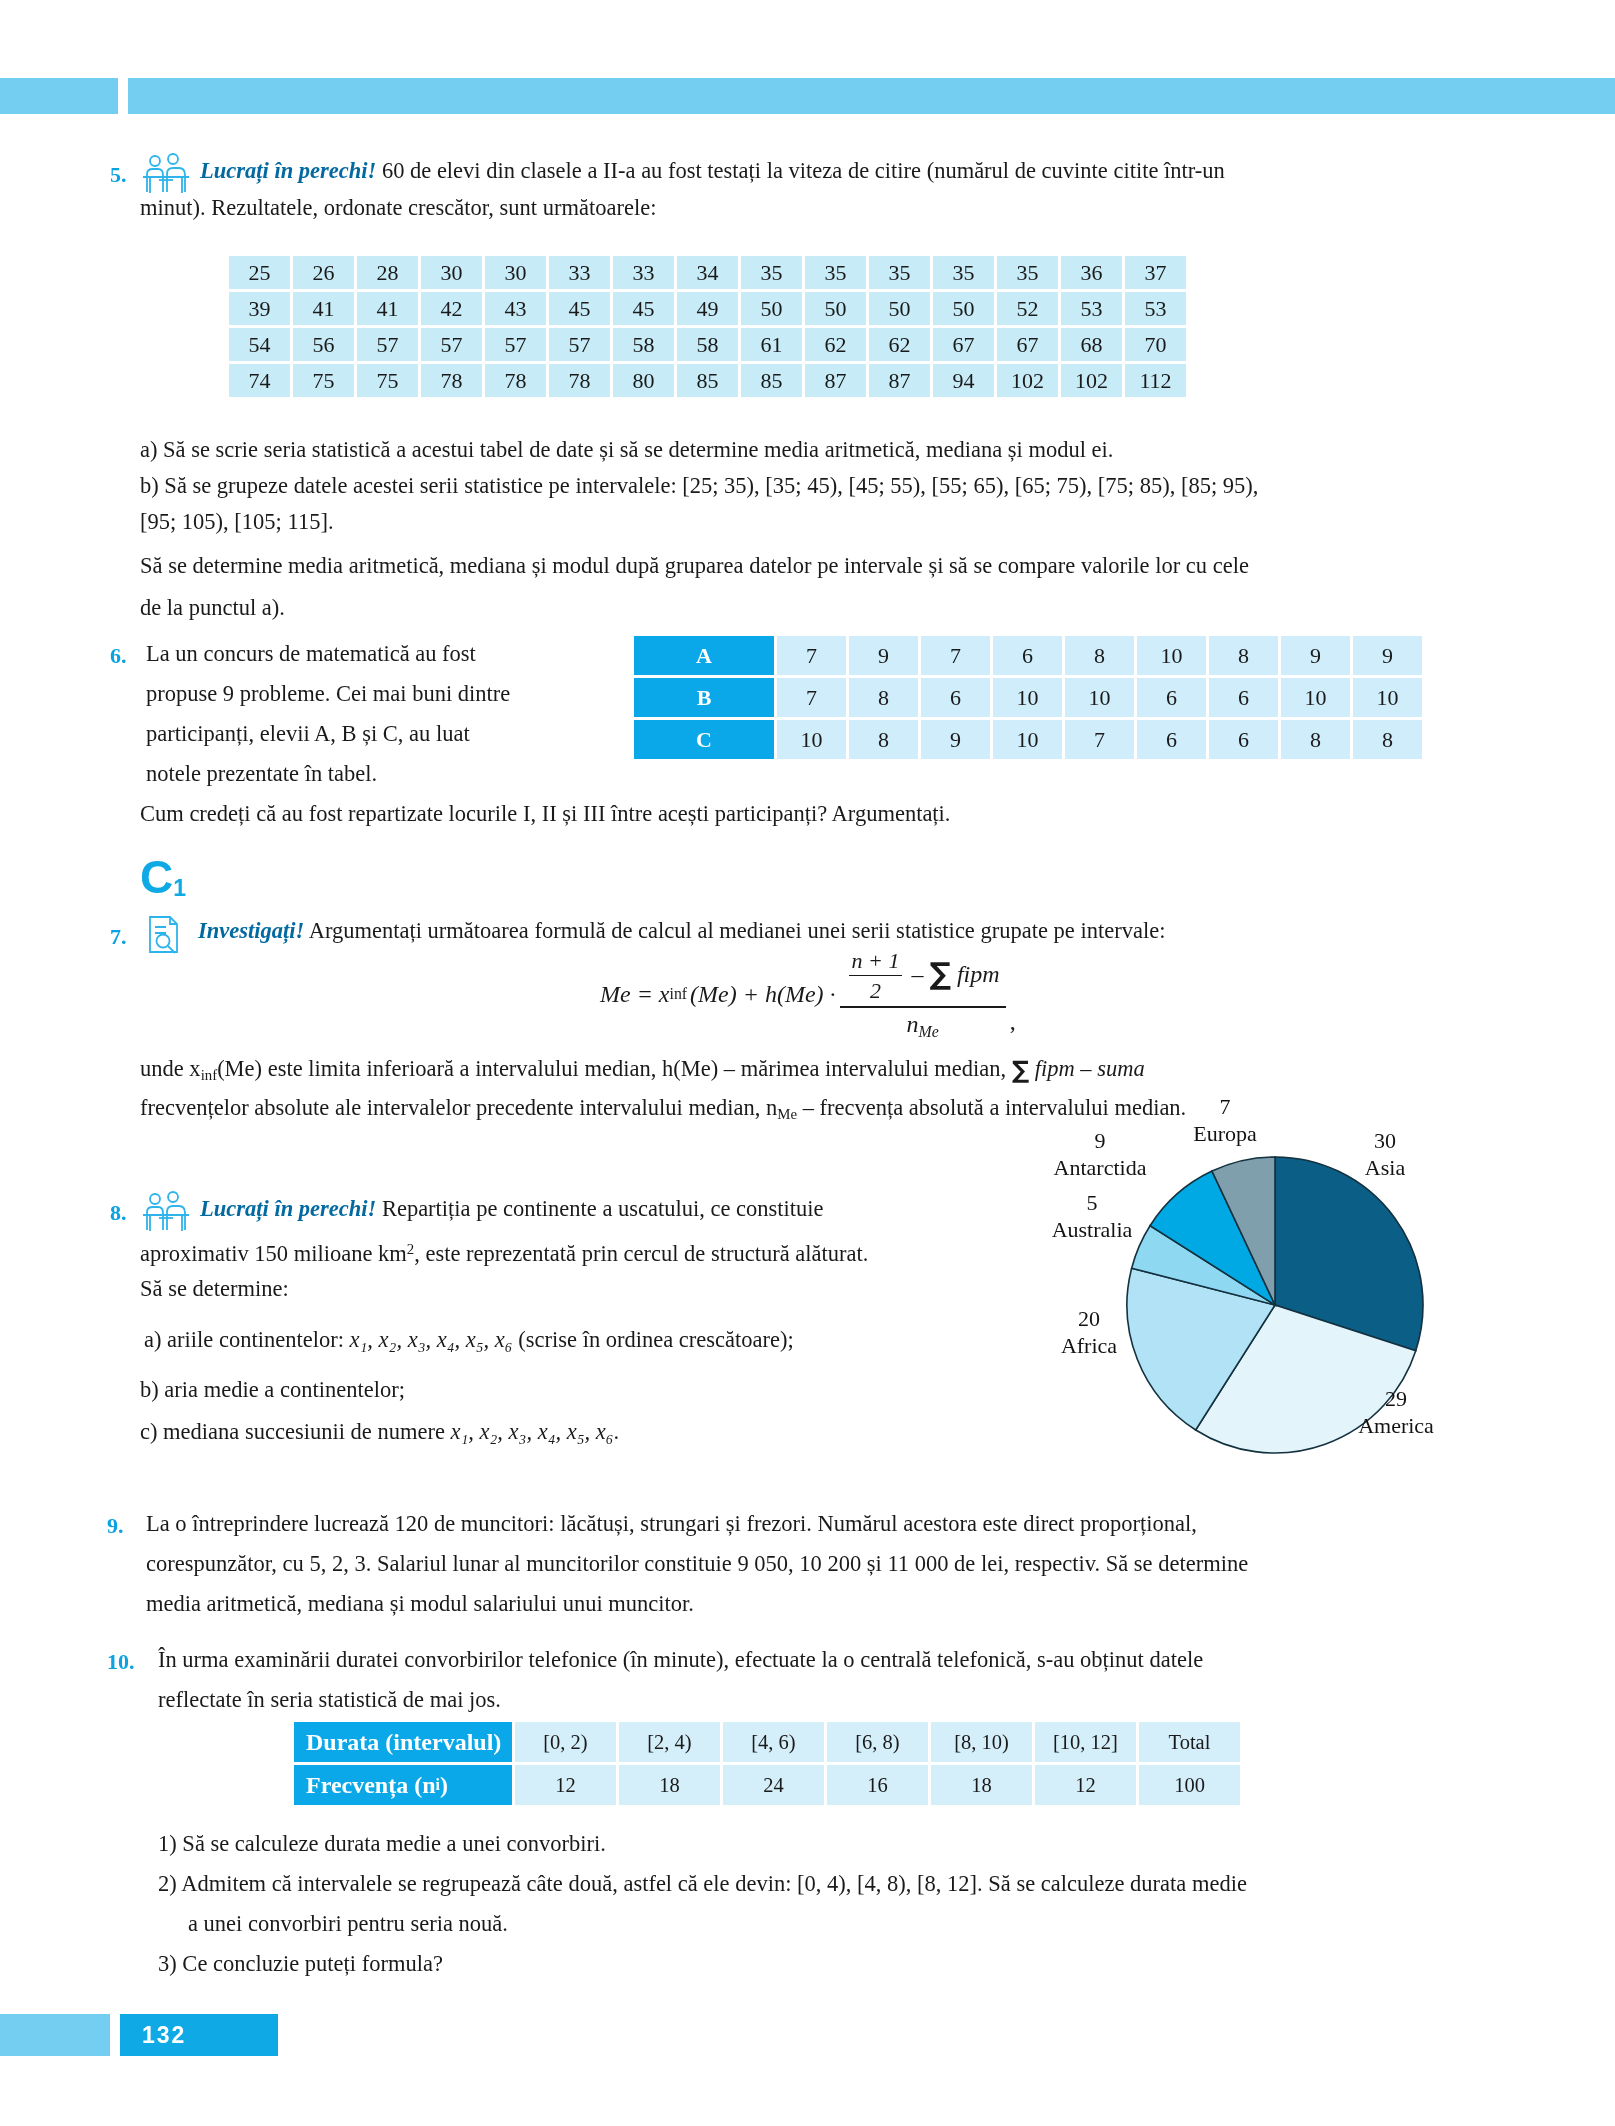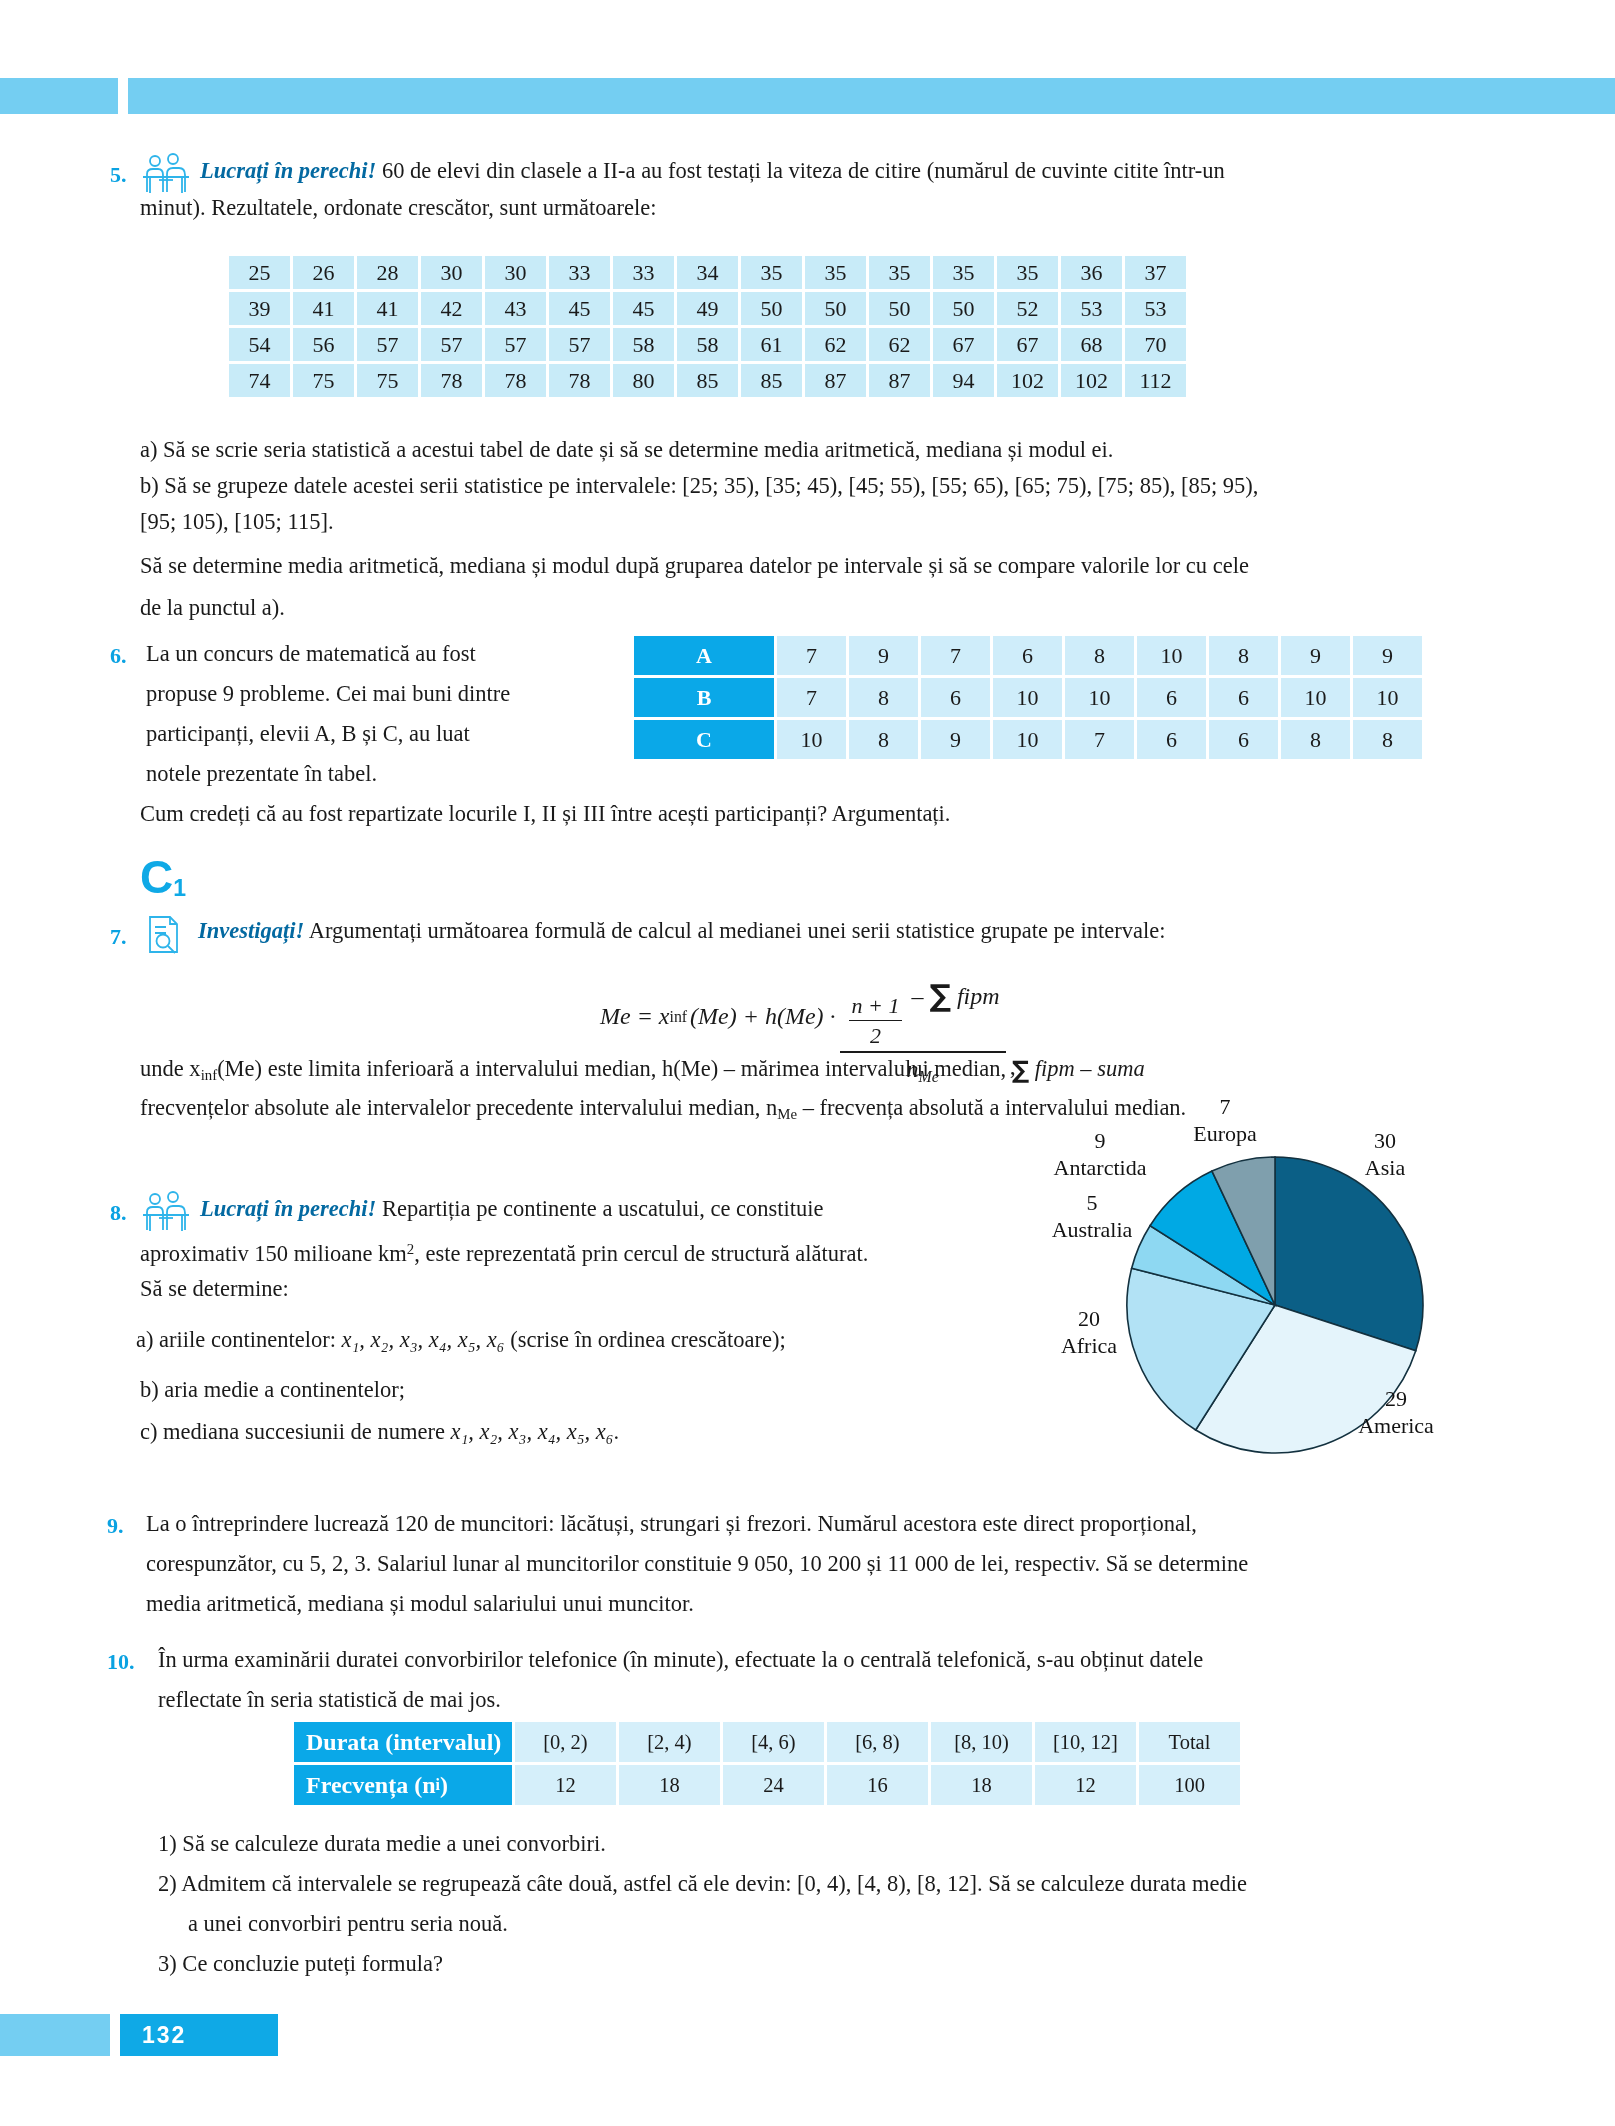--- a/index.html
+++ b/index.html
@@ -173,21 +173,21 @@
   .frac .top { padding: 0 6px 2px 6px; }
   .frac .bar { width: 100%; height: 1.6px; background: #1a1a1a; }
   .frac .bot { padding: 3px 6px 0 6px; }
   .minifrac {
     display: inline-flex;
     flex-direction: column;
     align-items: center;
     vertical-align: middle;
     margin: 0 3px;
   }
-  .minifrac .top { padding: 0 3px 1px 3px; font-size: 22px; margin-top: 45px; }
+  .minifrac .top { padding: 0 3px 1px 3px; font-size: 22px; }
   .minifrac .bar { width: 100%; height: 1.4px; background: #1a1a1a; }
   .minifrac .bot { padding: 2px 3px 0 3px; font-size: 22px; }
   .sigma {
     font-family: "DejaVu Sans", sans-serif;
     font-style: normal;
     font-size: 30px;
     font-weight: bold;
     vertical-align: -2px;
   }
 
@@ -422,21 +422,21 @@
 </span>
 
 <div class="blk ptext" style="left:200px; top:1191px; width:880px;">
   <span class="tag">Lucrați în perechi!</span><span> Repartiția pe continente a uscatului, ce constituie</span>
 </div>
 <div class="blk ptext" style="left:140px; top:1231px; width:900px;">
   <span>aproximativ 150 milioane km</span><sup>2</sup><span>, este reprezentată prin cercul de structură alăturat.</span>
 </div>
 <div class="blk ptext" style="left:140px; top:1271px; width:900px;">Să se determine:</div>
 
-<div class="blk ptext" style="left:136px; top:1322px; width:900px;">
+<div class="blk ptext" style="left:144px; top:1322px; width:900px;">
   <span>a) ariile continentelor:  </span><span class="ital">x₁, x₂, x₃, x₄, x₅, x₆</span><span>  (scrise în ordinea crescătoare);</span>
 </div>
 <div class="blk ptext" style="left:140px; top:1372px; width:900px;">b) aria medie a continentelor;</div>
 <div class="blk ptext" style="left:140px; top:1414px; width:900px;">
   <span>c) mediana succesiunii de numere  </span><span class="ital">x₁, x₂, x₃, x₄, x₅, x₆</span><span>.</span>
 </div>
 
 <div class="pie-area">
   <svg id="pie-svg" width="440" height="330" viewBox="0 0 440 330">
       <path d="M 225 170 L 225 22 A 148 148 0 0 1 365.75636441168274 215.73451516749222 Z" fill="#0b5f86" stroke="#13313f" stroke-width="1.6"></path>

